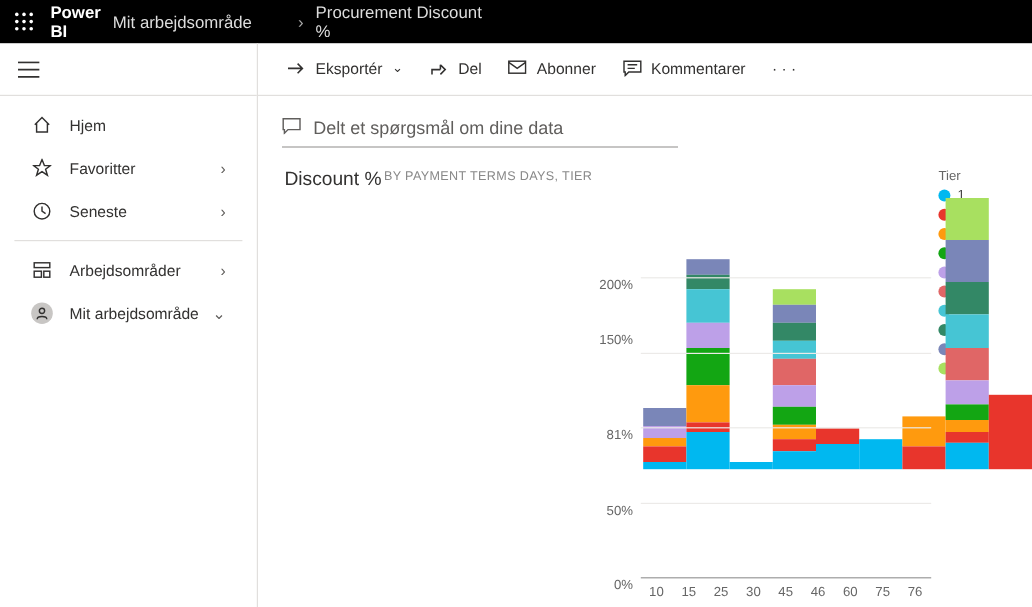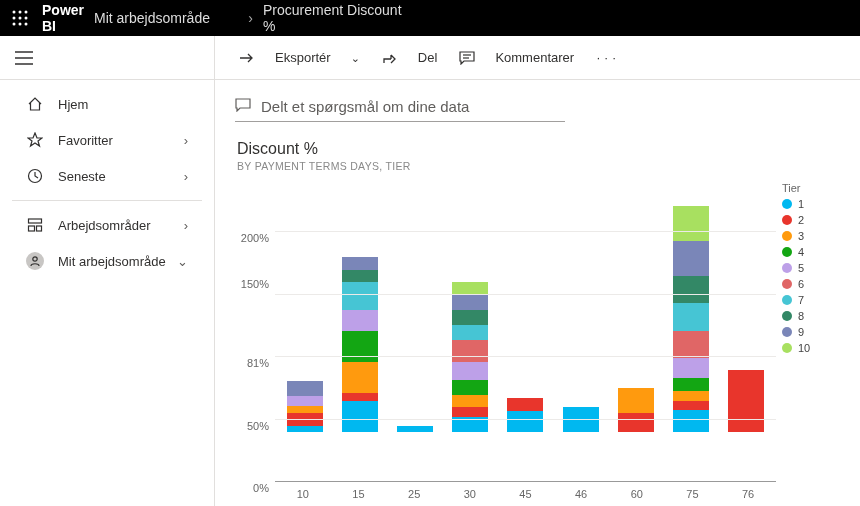--- a/index.html
+++ b/index.html
@@ -19,26 +19,26 @@
   .nav{padding:6px 12px}
   .nav .grp{border-top:1px solid #e1dfdd;padding-top:6px;margin-top:6px}
   .nav .item{display:flex;align-items:center;height:36px;padding:0 14px;cursor:pointer}
   .nav .icon{width:18px;display:flex;align-items:center;justify-content:center;margin-right:14px;color:#323130}
   .nav .icon svg{stroke:#323130;fill:none}
   .nav .label{flex:1}
   .nav .chev{color:#605e5c}
   .nav .avatar-ic{width:18px;height:18px;border-radius:50%;background:#c8c6c4;display:flex;align-items:center;justify-content:center}
   .main{flex:1;display:flex;flex-direction:column}
   .toolbar{height:44px;border-bottom:1px solid #e1dfdd;display:flex;align-items:center;padding:0 16px;gap:6px}
-  .tbtn{display:flex;align-items:flex-end;gap:20px;padding:4px 8px;cursor:pointer;color:#323130}
+  .tbtn{display:flex;align-items:flex-start;gap:8px;padding:4px 8px;cursor:pointer;color:#323130}
   .tbtn .ic{display:inline-flex;align-items:center;justify-content:center}
   .tbtn .ic svg{stroke:#323130;fill:none}
   .content{padding:14px 20px 4px 20px;flex:1;display:flex;flex-direction:column}
   .ask{display:flex;align-items:center;gap:10px;border-bottom:1px solid #a19f9d;padding:4px 0 6px 0;width:330px;color:#605e5c;font-size:15px}
-  .card{margin-top:18px;flex:1;display:flex;flex-direction:column}
+  .card{margin-top:18px;flex:1;display:flex;flex-direction:row}
   .ctitle{font-size:16px;color:#323130;margin:0 0 2px 2px}
   .csub{font-size:10.5px;letter-spacing:.3px;color:#898989;text-transform:uppercase;margin:0 0 10px 2px}
   .plot{flex:1;display:flex}
   .yaxis{width:40px;position:relative}
   .ylabel{position:absolute;right:6px;transform:translateY(50%);font-size:11px;color:#666}
   .bars-area{flex:1;position:relative;border:none}
   .grid{position:absolute;left:0;right:0;border-top:1px solid #eceae8}
   .baseline{position:absolute;left:0;right:0;bottom:20px;border-top:1px solid #999}
   .bars{position:absolute;left:0;right:0;bottom:20px;top:0;display:flex;align-items:flex-end;justify-content:space-around;padding:0 2px}
   .barcol{flex:1;display:flex;flex-direction:column;align-items:center;justify-content:flex-end;height:100%}
@@ -156,20 +156,29 @@
       <div class="tbtn">
         <span class="ic">
             <svg width="16" height="14" viewBox="0 0 16 14" stroke-width="1.3">
               <path d="M2 12 V8 H9 M9 4 L13 8 L9 12 M9 8 V4"></path>
             </svg>
           </span>
         <span>Del</span>
       </div>
       <div class="tbtn">
         <span class="ic">
+            <svg width="16" height="12" viewBox="0 0 16 12" stroke-width="1.2">
+              <rect x="1" y="1" width="14" height="10"></rect>
+              <path d="M1 2 L8 7 L15 2"></path>
+            </svg>
+          </span>
+        <span>Abonner</span>
+      </div>
+      <div class="tbtn">
+        <span class="ic">
             <svg width="16" height="14" viewBox="0 0 16 14" stroke-width="1.2">
               <path d="M1 1 H15 V10 H5 L2 13 V10 H1 Z"></path>
               <line x1="4" y1="4" x2="12" y2="4"></line>
               <line x1="4" y1="7" x2="10" y2="7"></line>
             </svg>
           </span>
         <span>Kommentarer</span>
       </div>
       <div class="tbtn">
         <span class="ic">· · ·</span>

